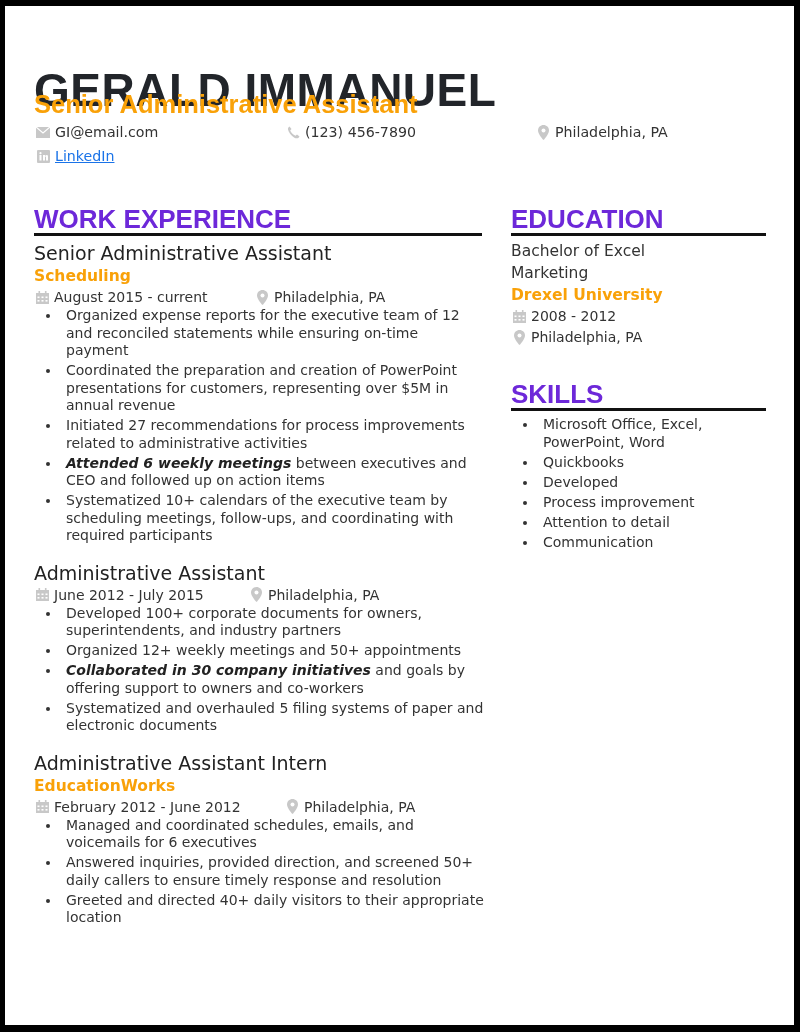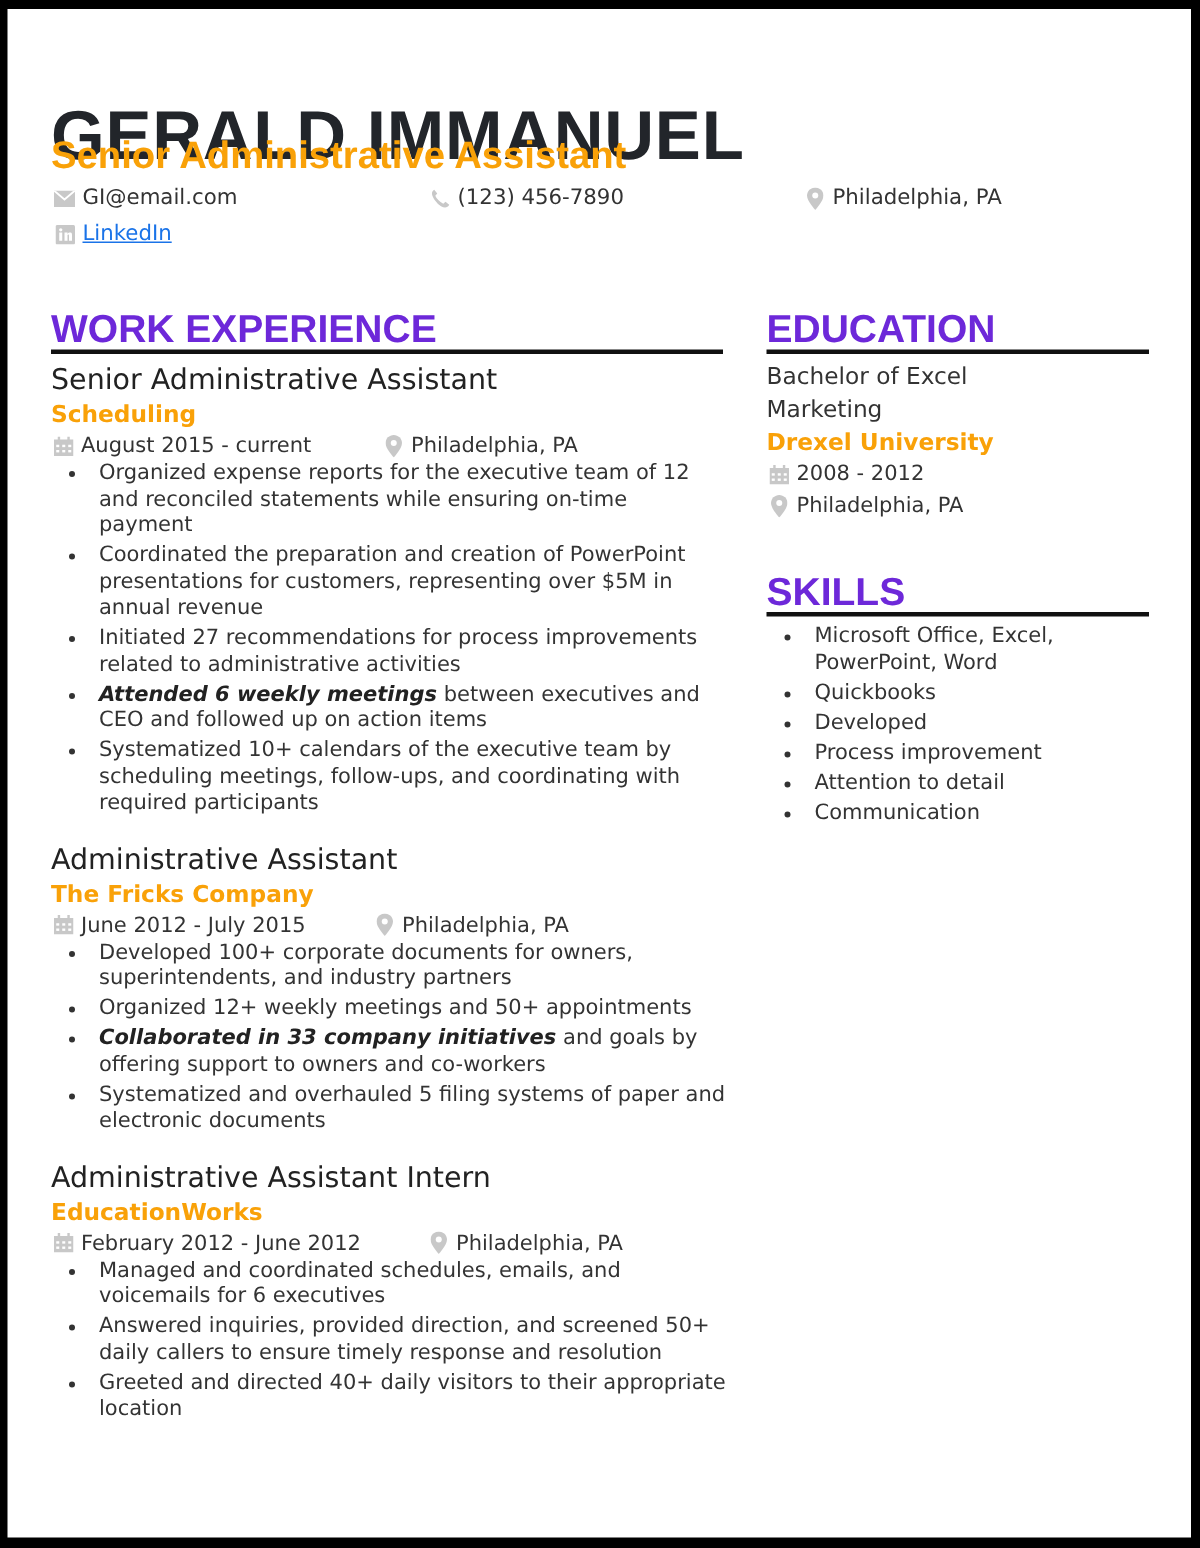--- a/index.html
+++ b/index.html
@@ -140,21 +140,20 @@
         <li><b></b><span>Organized expense reports for the executive team of 12 and reconciled statements while ensuring on-time payment</span></li>
         <li><b></b><span>Coordinated the preparation and creation of PowerPoint presentations for customers, representing over $5M in annual revenue</span></li>
         <li><b></b><span>Initiated 27 recommendations for process improvements related to administrative activities</span></li>
         <li><b>Attended 6 weekly meetings</b><span> between executives and CEO and followed up on action items</span></li>
         <li><b></b><span>Systematized 10+ calendars of the executive team by scheduling meetings, follow-ups, and coordinating with required participants</span></li>
       </ul>
     </div>
 
     <div style="margin-top:16px;">
       <div class="job-title">Administrative Assistant</div>
-      <div class="company">The Fricks Company</div>
       <div class="meta">
         <span class="ico">
             <svg width="13" height="13" viewBox="0 0 13 13">
               <rect x="0" y="2" width="13" height="11" fill="#c8c8c8"></rect>
               <rect x="2.5" y="0" width="1.6" height="3" fill="#c8c8c8"></rect>
               <rect x="8.9" y="0" width="1.6" height="3" fill="#c8c8c8"></rect>
               <g fill="#fff">
                 <rect x="1.5" y="5.5" width="2" height="1.6"></rect>
                 <rect x="5.5" y="5.5" width="2" height="1.6"></rect>
                 <rect x="9.5" y="5.5" width="2" height="1.6"></rect>
@@ -171,21 +170,21 @@
                 <path d="M5.5 0 C2.5 0 0 2.4 0 5.4 C0 9.2 5.5 15 5.5 15 C5.5 15 11 9.2 11 5.4 C11 2.4 8.5 0 5.5 0 Z" fill="#c8c8c8"></path>
                 <circle cx="5.5" cy="5.4" r="2" fill="#fff"></circle>
               </svg>
             </span>
             <span>Philadelphia, PA</span>
           </span>
       </div>
       <ul class="bullets">
         <li><b></b><span>Developed 100+ corporate documents for owners, superintendents, and industry partners</span></li>
         <li><b></b><span>Organized 12+ weekly meetings and 50+ appointments</span></li>
-        <li><b>Collaborated in 33 company initiatives</b><span> and goals by offering support to owners and co-workers</span></li>
+        <li><b>Collaborated in 30 company initiatives</b><span> and goals by offering support to owners and co-workers</span></li>
         <li><b></b><span>Systematized and overhauled 5 filing systems of paper and electronic documents</span></li>
       </ul>
     </div>
 
     <div style="margin-top:16px;">
       <div class="job-title">Administrative Assistant Intern</div>
       <div class="company">EducationWorks</div>
       <div class="meta">
         <span class="ico">
             <svg width="13" height="13" viewBox="0 0 13 13">

